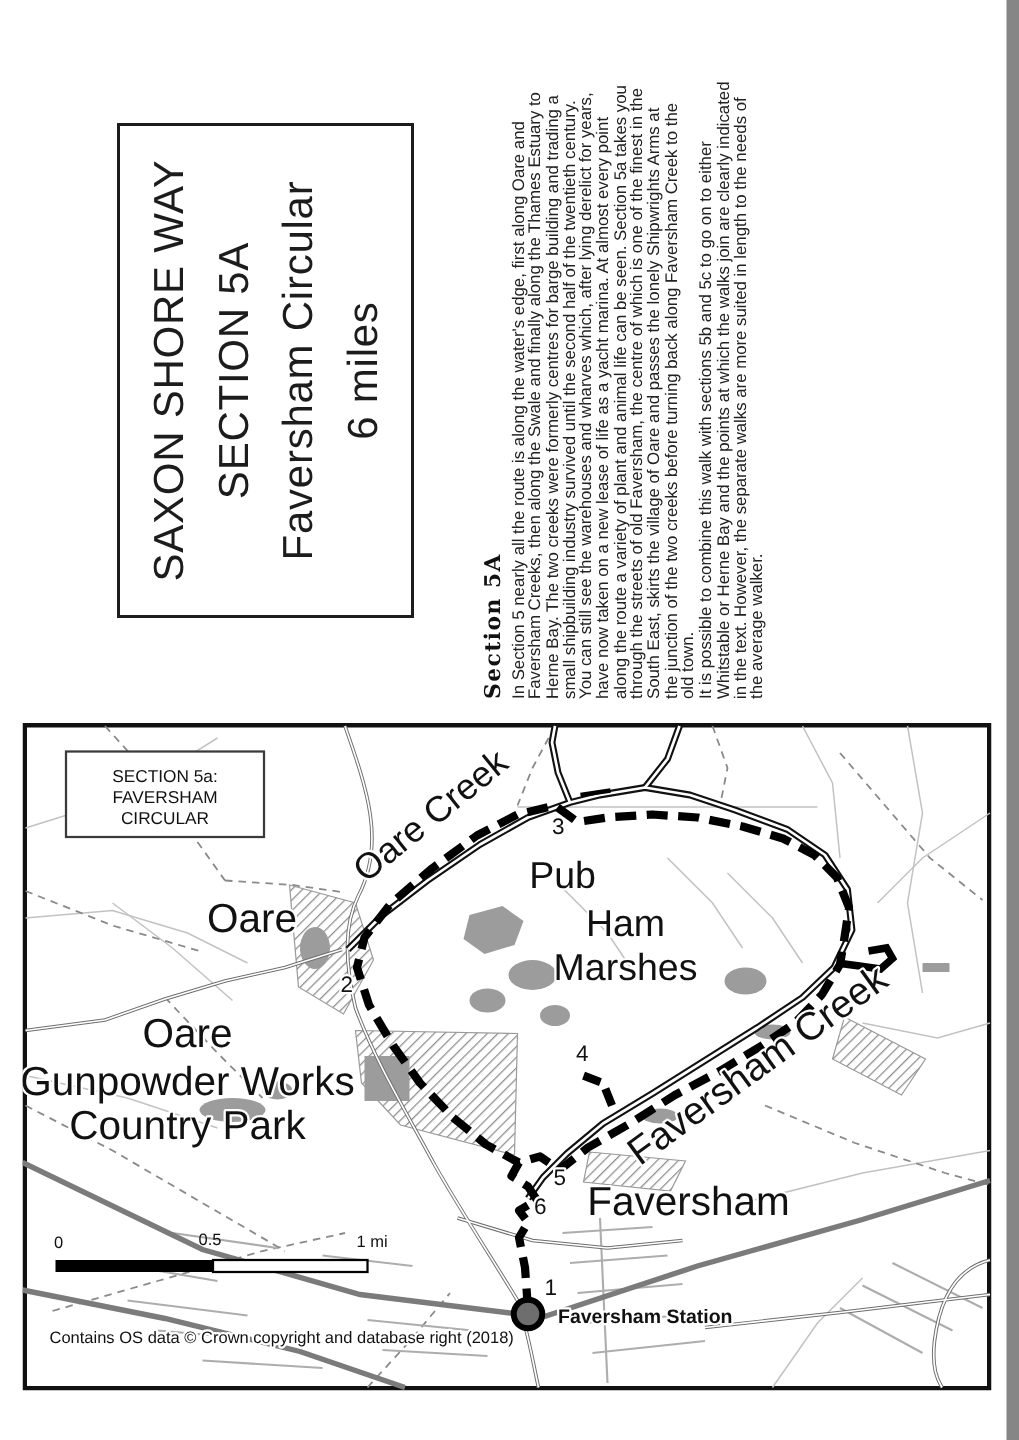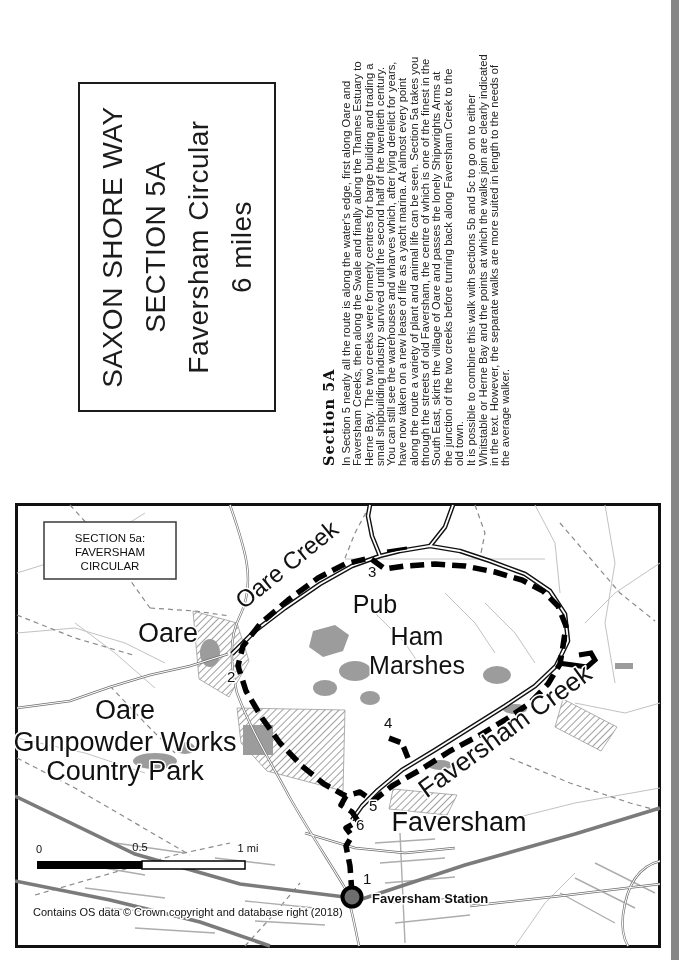--- a/index.html
+++ b/index.html
@@ -30,21 +30,21 @@
     transform-origin:0 0;transform:rotate(-90deg) translateX(-412px);
   }
   .intro-rot h3{
     margin:0 0 4px 0;font-family:"DejaVu Serif",serif;font-weight:bold;
     font-size:14.5px;letter-spacing:1px;color:#111;
   }
   .intro-rot p{
     margin:0 0 1px 0;font-size:11.2px;line-height:11.3px;color:#222;
   }
   
-  .map-wrap{position:absolute;left:15px;top:503px;width:568px;height:445px;text-align:center;}
+  .map-wrap{position:absolute;left:15px;top:482px;width:568px;height:445px;text-align:center;}
   svg text{font-family:"Liberation Sans",sans-serif;fill:#111;
     paint-order:stroke;stroke:#ffffff;stroke-width:3px;stroke-linejoin:round;}
   svg text.no-halo{stroke:none;}
 </style>
 </head>
 <body>
 
 <div class="page-edge"></div>
 
 <div class="title-box">

